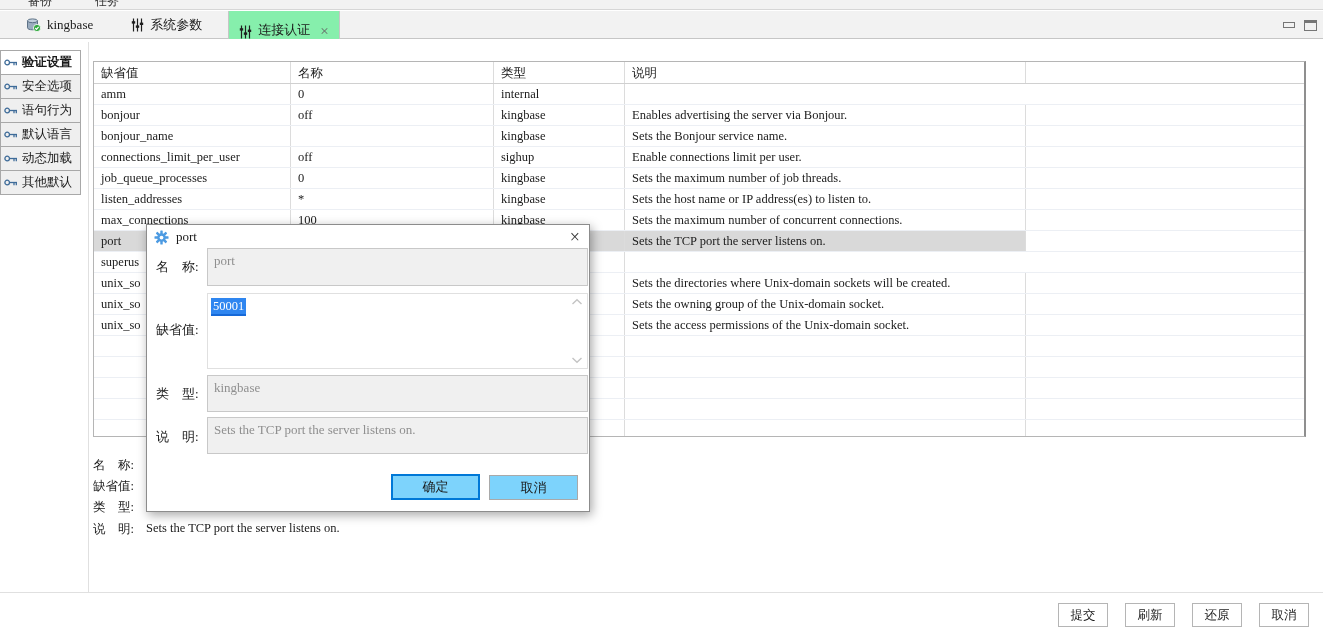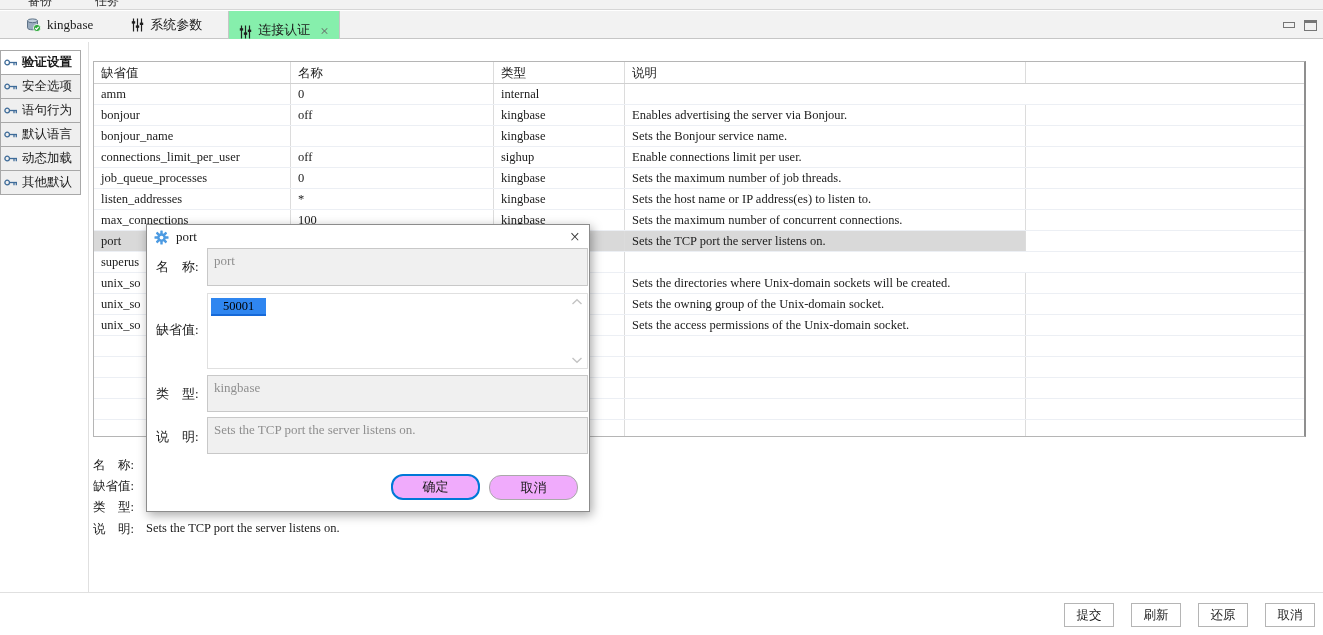--- a/index.html
+++ b/index.html
@@ -41,39 +41,39 @@
   .tcell { padding:0 0 0 7px; font-size:12.5px; line-height:21px; white-space:nowrap;
     overflow:hidden; border-right:1px solid #dcdcdc; }
   .tcell.fill { border-right:none; }
   .trow.hdr .tcell { line-height:22px; }
   .trow.sel .tcell:not(.fill) { background:#d9d9d9; }
   
   .detail-label { position:absolute; left:93px; font-size:12.5px; white-space:pre; }
   .detail-value { position:absolute; left:146px; font-size:12.5px; }
   
   #footline { position:absolute; left:0; top:592px; width:1323px; height:1px; background:#e0e0e0; }
-  #footbtns { position:absolute; right:8px; top:603px; display:flex; gap:17px; }
+  #footbtns { position:absolute; right:14px; top:603px; display:flex; gap:17px; }
   .fbtn { width:50px; height:24px; background:#fff; border:1px solid #b5b5b5;
     font-size:12.5px; display:flex; align-items:center; justify-content:center; }
   
   #dialog { position:absolute; left:146px; top:224px; width:444px; height:288px;
     background:#fff; border:1px solid #8c8c8c; box-shadow:2px 3px 10px rgba(0,0,0,.35); z-index:50; }
   #dlg-title { position:absolute; left:0; top:0; width:100%; height:24px;
     display:flex; align-items:center; gap:7px; padding-left:7px; font-size:13px; }
   #dlg-close { position:absolute; right:9px; top:3px; font-size:18px; color:#333; line-height:1; }
   .dlg-label { position:absolute; left:9px; font-size:13px; white-space:pre; }
   .dlg-field { position:absolute; left:60px; width:381px; background:#f0f0f0;
     border:1px solid #c8c8c8; font-size:13px; color:#8f8f8f; padding:4px 6px; overflow:hidden; }
   #dlg-default { position:absolute; left:60px; top:68px; width:381px; height:76px;
     background:#fff; border:1px solid #e0e0e0; padding:2px 3px; }
-  #dlg-default .selval { font-size:12.5px; color:#000000; background:#2f86f0;
-    border-bottom:2px solid #1669d8; padding:1px 12px; }
+  #dlg-default .selval { font-size:12.5px; color:#ffffff; background:#2f86f0;
+    border-bottom:2px solid #1669d8; padding:1px 2px; }
   .spin { position:absolute; right:4px; width:12px; height:8px; color:#c4c4c4; }
-  .dlg-btn { position:absolute; top:249px; width:89px; height:26px; background:#f0abfc;
-    font-size:13px; display:flex; align-items:center; justify-content:center;border-radius:12px; }
+  .dlg-btn { position:absolute; top:249px; width:89px; height:26px; background:#7dd3fc;
+    font-size:13px; display:flex; align-items:center; justify-content:center; }
   #dlg-ok { left:244px; border:2px solid #0078d7; }
   #dlg-cancel { left:342px; border:1px solid #a9a9a9; height:25px; top:250px; }
   svg { display:block; }
 </style>
 </head>
 <body>
 
 <div id="canvas">
 
   <div id="topstrip">

